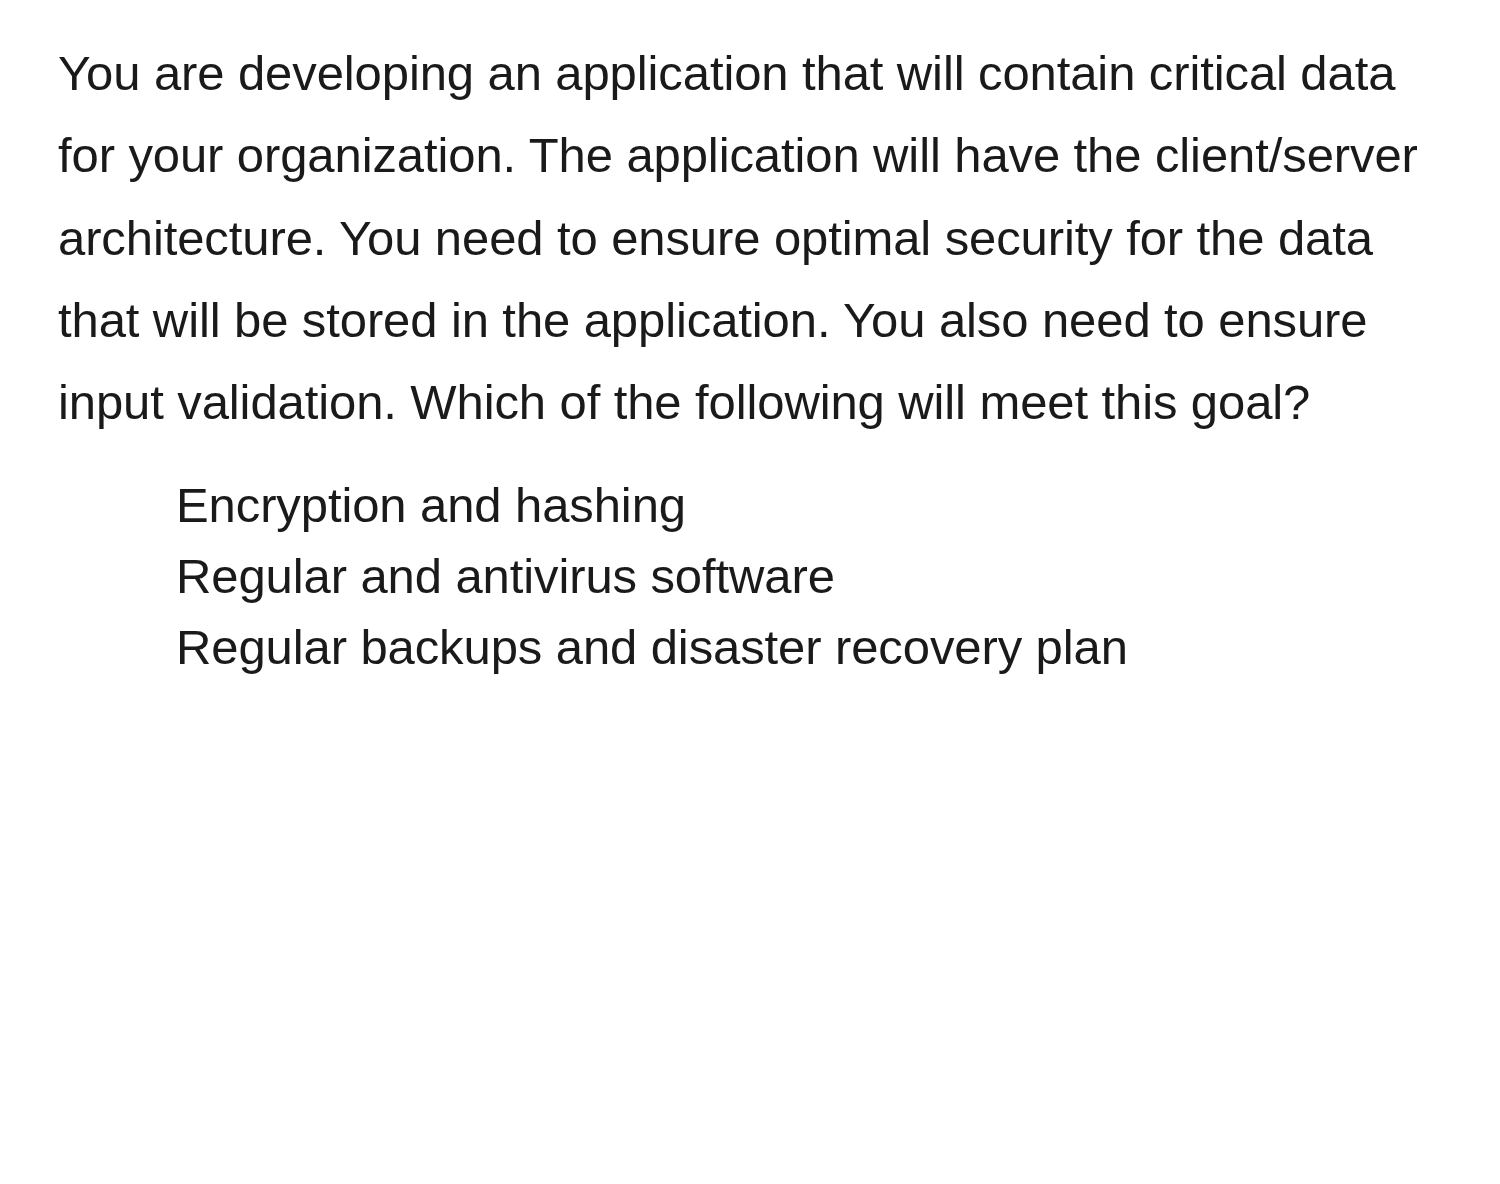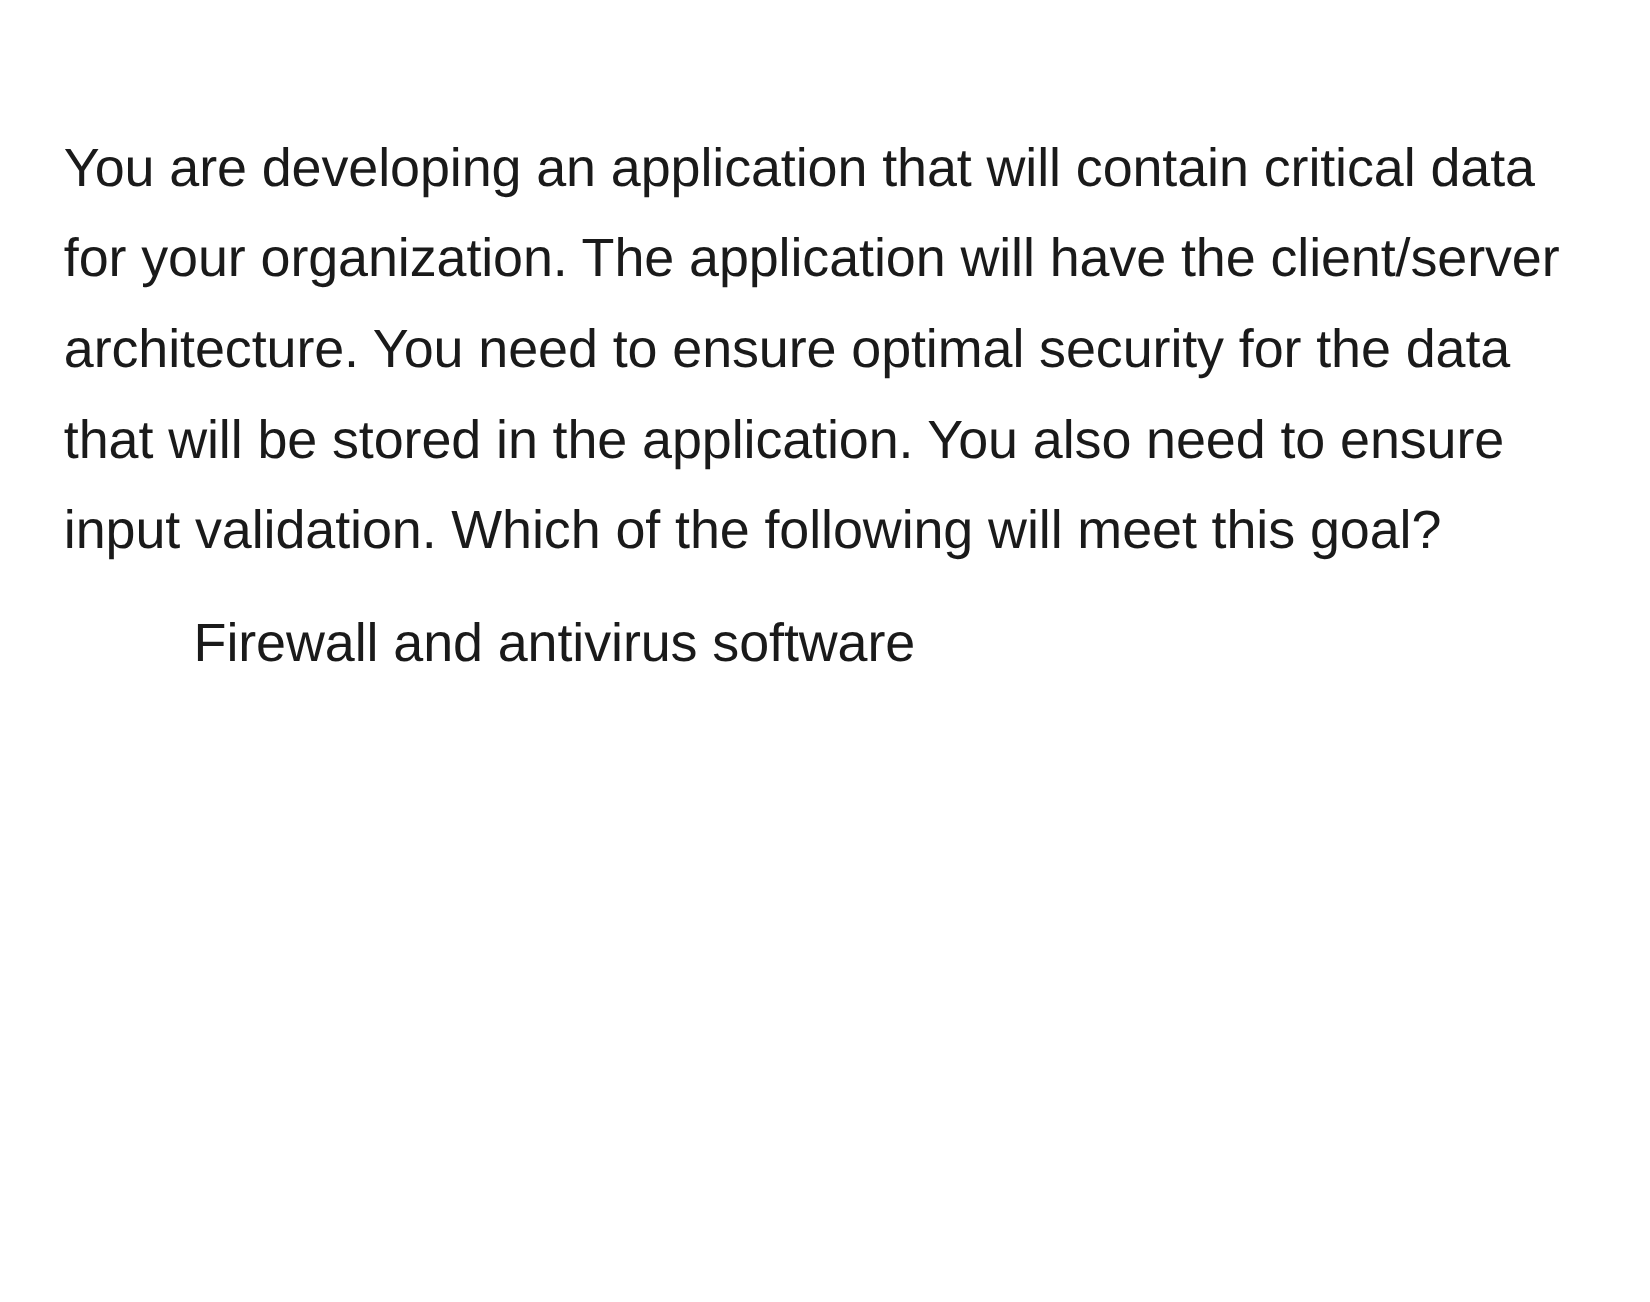--- a/index.html
+++ b/index.html
@@ -6,21 +6,21 @@
     margin: 0;
     padding: 0;
     width: 1500px;
     height: 1184px;
     background: #ffffff;
     font-family: -apple-system, BlinkMacSystemFont, "Segoe UI", Helvetica, Arial, sans-serif;
     color: #1a1a1a;
   }
   .page {
     box-sizing: border-box;
-    padding: 112px 58px 0 58px;
+    padding: 32px 58px 0 58px;
     width: 100%;
   }
   .question-text {
     font-size: 49px;
     line-height: 1.68;
     font-weight: 400;
     letter-spacing: -0.1px;
     margin-bottom: 26px;
   }
   .options {
@@ -33,15 +33,17 @@
     letter-spacing: -0.1px;
   }
 </style>
 </head>
 <body>
 
 <div class="page">
   <div class="question-text">You are developing an application that will contain critical data for your organization. The application will have the client/server architecture. You need to ensure optimal security for the data that will be stored in the application. You also need to ensure input validation. Which of the following will meet this goal?</div>
 
   <div class="options">
-    <div class="option">Firewall and antivirus software</div>
+    <div class="option">Encryption and hashing</div>
+    <div class="option">Regular and antivirus software</div>
+    <div class="option">Regular backups and disaster recovery plan</div>
   </div>
 </div>
 
 </body></html>

